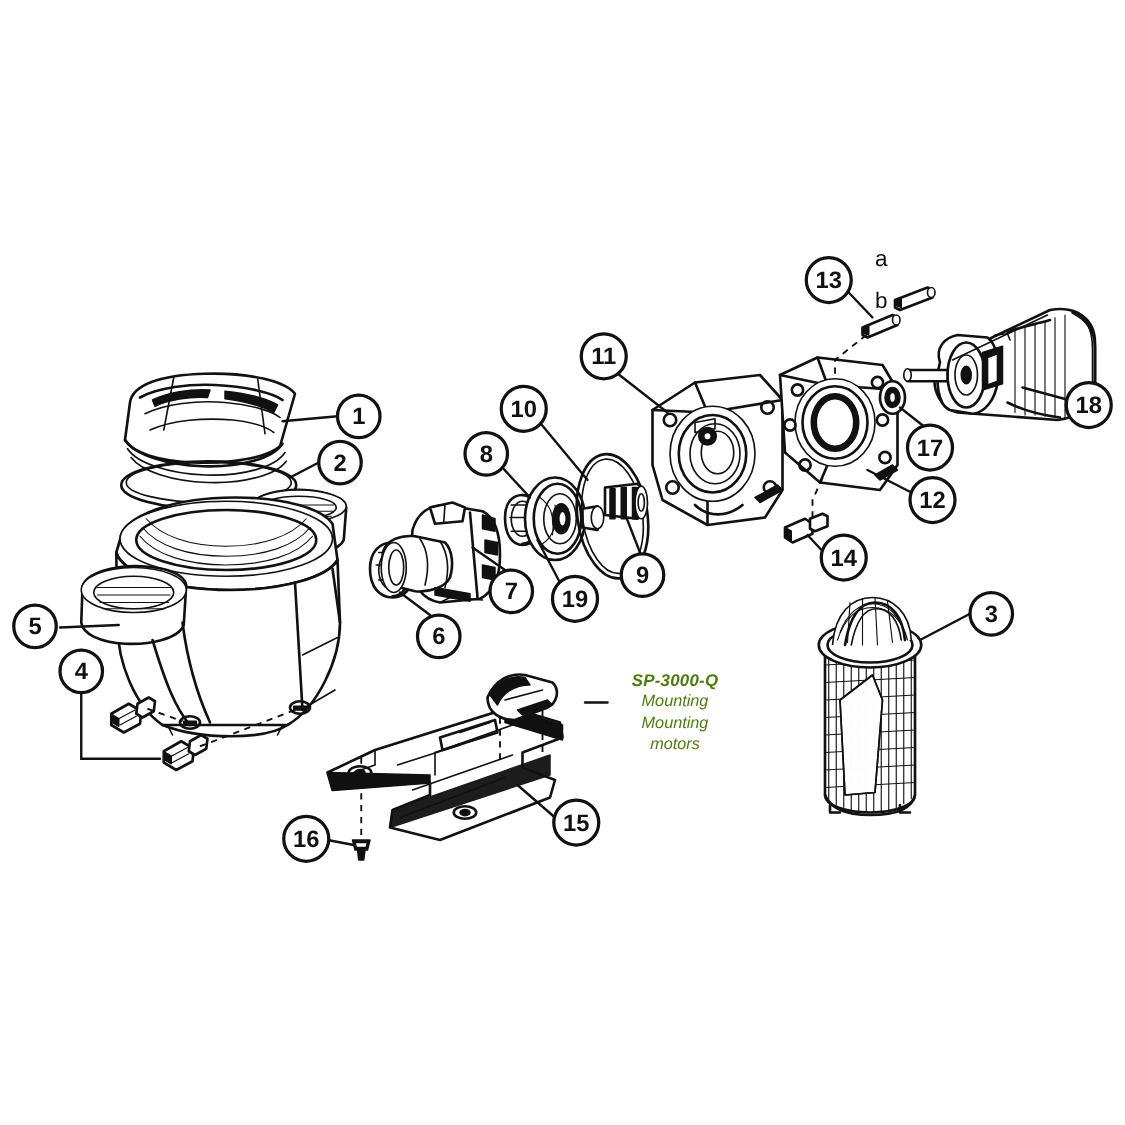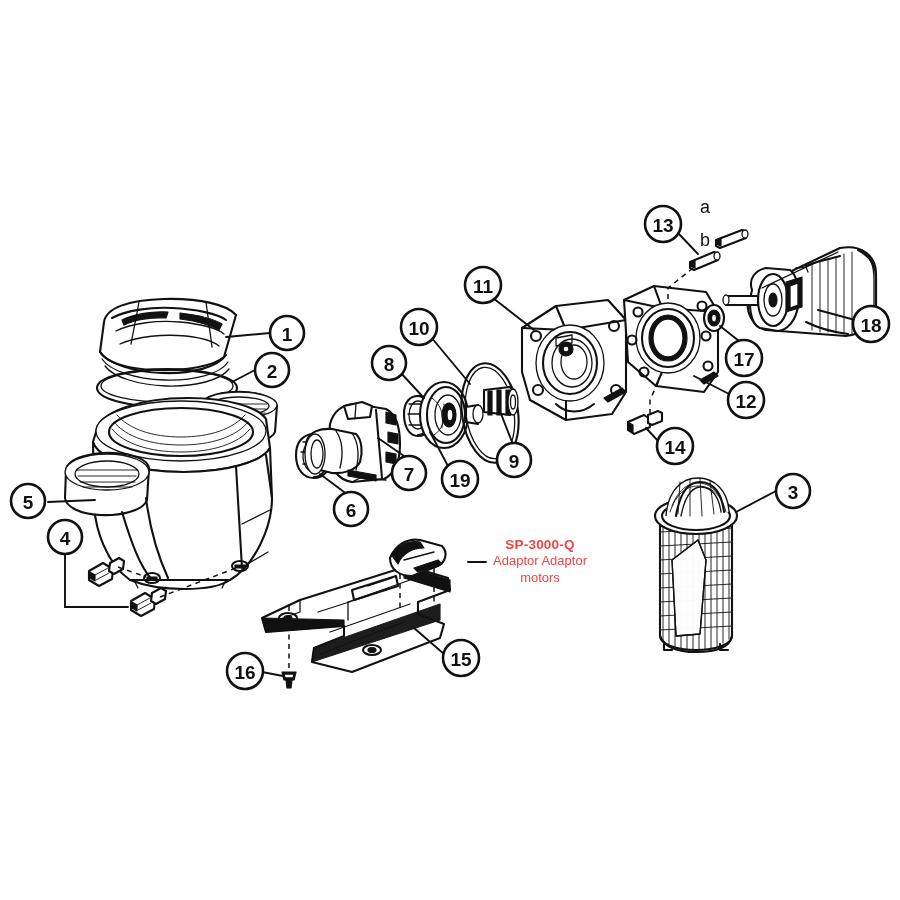--- a/index.html
+++ b/index.html
@@ -44,22 +44,23 @@
   .sub-label {
     font-family: "Liberation Sans", sans-serif;
     font-size: 18px;
     fill: #111111;
     text-anchor: middle;
     dominant-baseline: central;
   }
   .note-block {
     position: absolute;
     text-align: center;
-    color: #ef4444;
+    color: #4d7c0f;
     line-height: 1.28;
+    font-style: italic;
   }
   .note-title {
     font-family: "Liberation Sans", sans-serif;
     font-size: 13.5px;
     font-weight: bold;
     letter-spacing: 0.2px;
   }
   .note-line {
     font-family: "Liberation Sans", sans-serif;
     font-size: 13px;
@@ -512,17 +513,17 @@
       </g>
     <g id="sublabel-layer">
         <text class="sub-label" x="705" y="207">a</text>
         <text class="sub-label" x="705" y="240">b</text>
       </g>
 
   </svg>
 
   <div class="note-block" style="left:487px; top:536px; width:106px;">
     <div class="note-title">SP-3000-Q</div>
-    <div class="note-line">Adaptor Adaptor</div>
+    <div class="note-line">Mounting Mounting</div>
     <div class="note-line">motors</div>
   </div>
 
 </div>
 
 </body></html>

